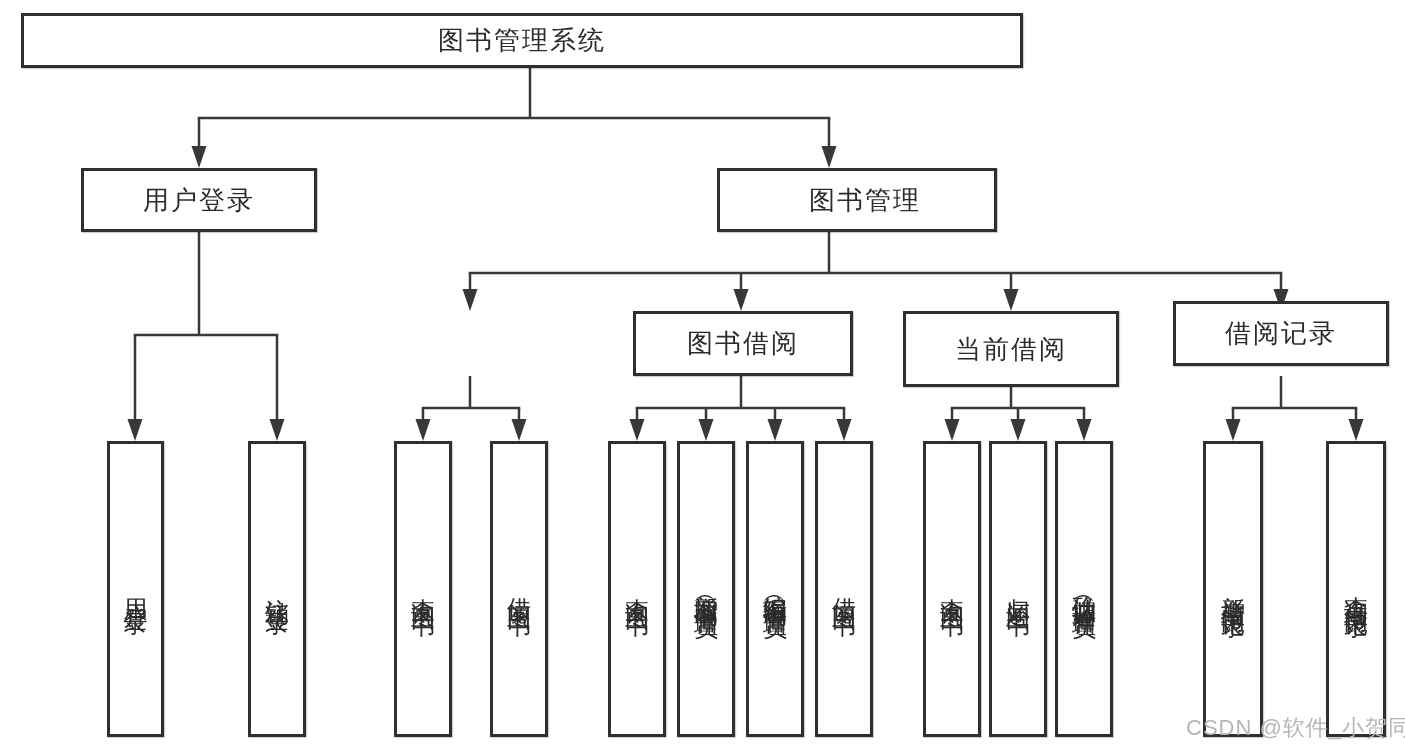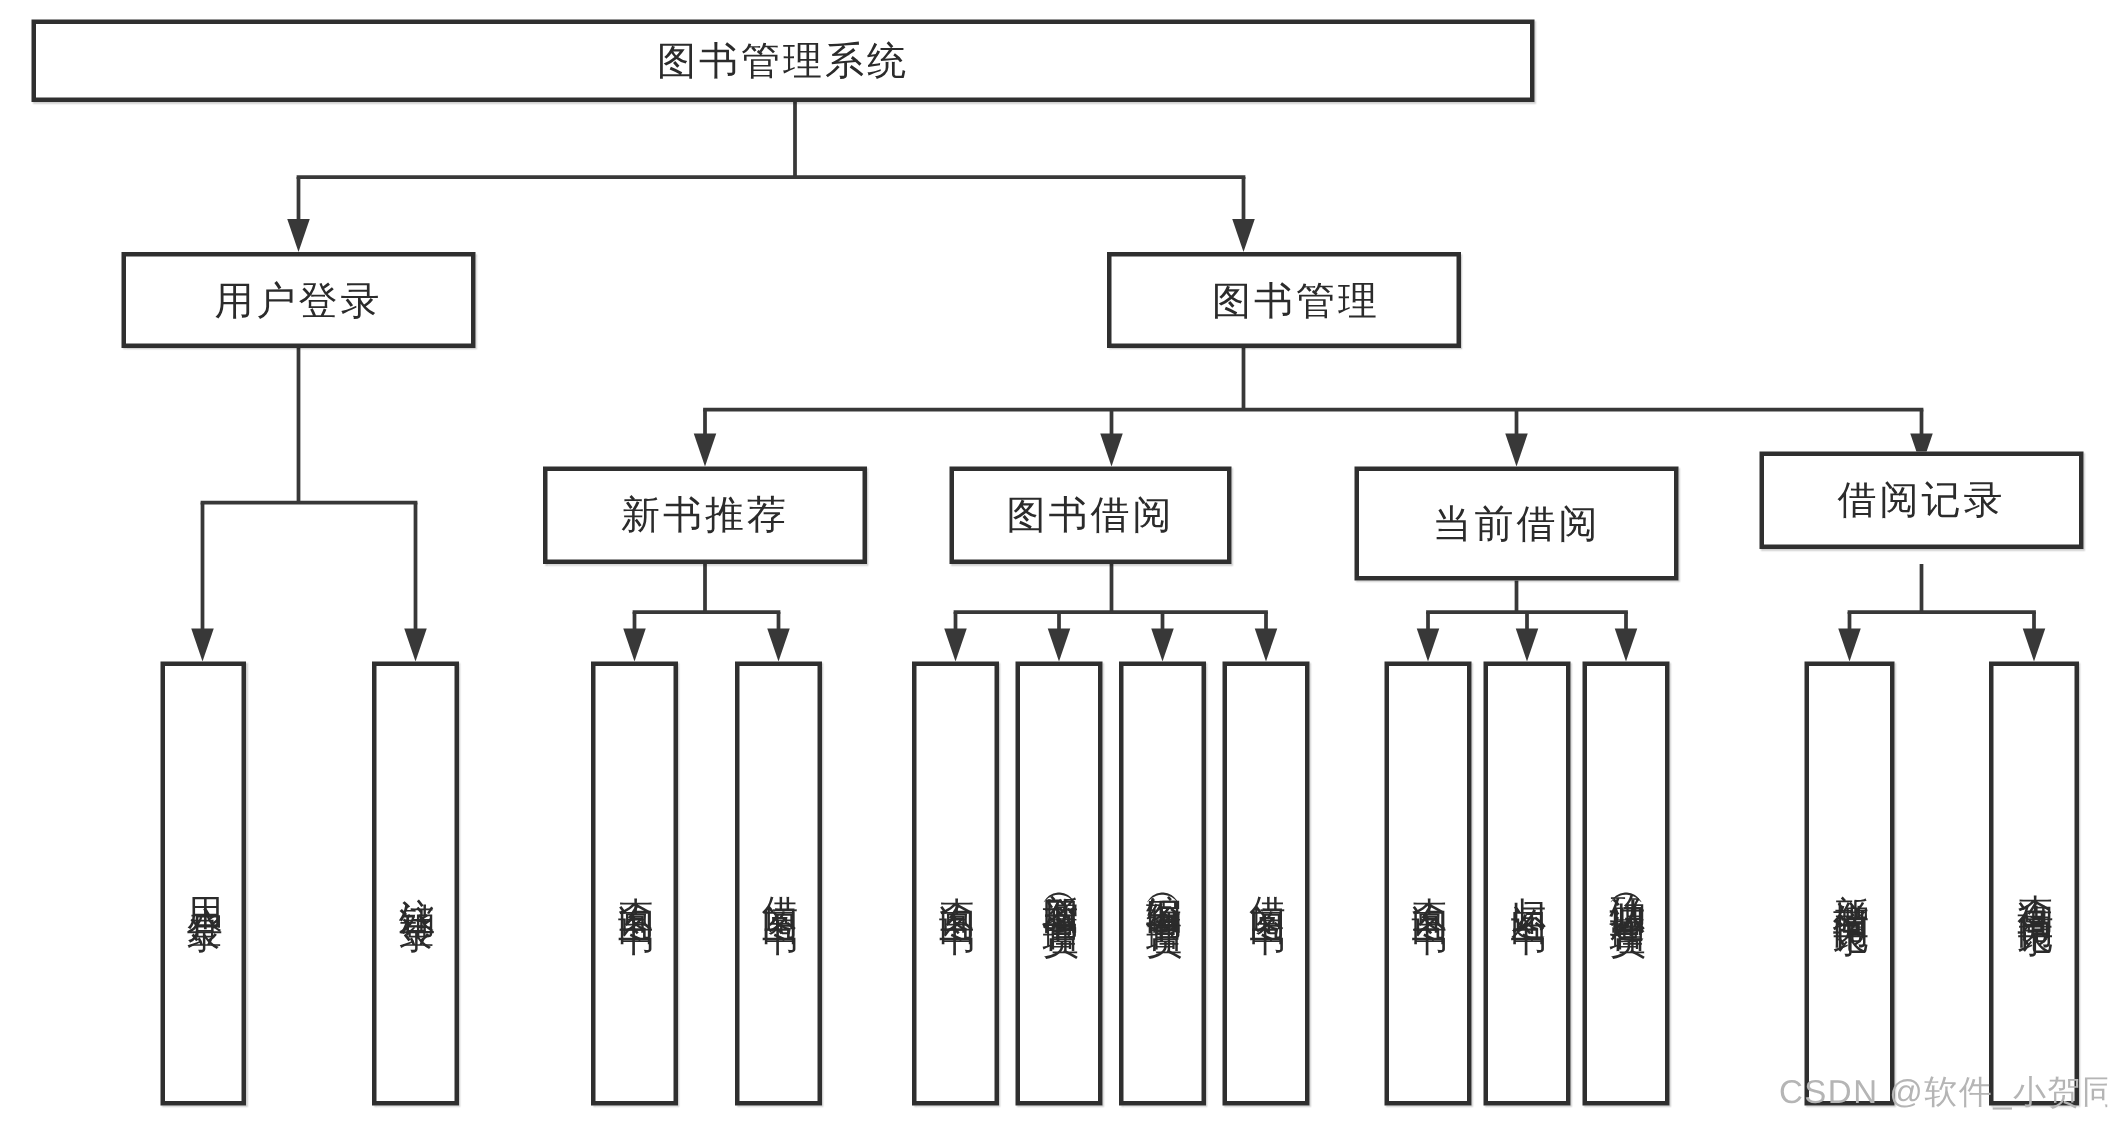--- a/index.html
+++ b/index.html
@@ -130,28 +130,25 @@
     </g>
   </svg>
 
   <div class="box" style="left:21px; top:13px; width:1002px; height:55px;">
     <span class="hlabel">图书管理系统</span>
   </div>
 
   <div class="box" style="left:81px; top:168px; width:236px; height:64px;">
     <span class="hlabel">用户登录</span>
   </div>
-  <div class="box" style="left:738px; top:168px; width:236px; height:64px;padding-left:16px;">
+  <div class="box" style="left:717px; top:168px; width:280px; height:64px;padding-left:16px;">
     <span class="hlabel">图书管理</span>
   </div>
 
-  <div class="box" style="left:362px; top:311px; width:216px; height:65px;">
-    <span class="hlabel">新书推荐</span>
-  </div>
-  <div class="box" style="left:633px; top:311px; width:188px; height:65px;">
+  <div class="box" style="left:633px; top:311px; width:220px; height:65px;">
     <span class="hlabel">图书借阅</span>
   </div>
   <div class="box" style="left:903px; top:311px; width:216px; height:76px;">
     <span class="hlabel">当前借阅</span>
   </div>
   <div class="box" style="left:1173px; top:301px; width:216px; height:65px;">
     <span class="hlabel">借阅记录</span>
   </div>
 
   <div class="box" style="left:107px; top:441px; width:57px; height:296px;">

